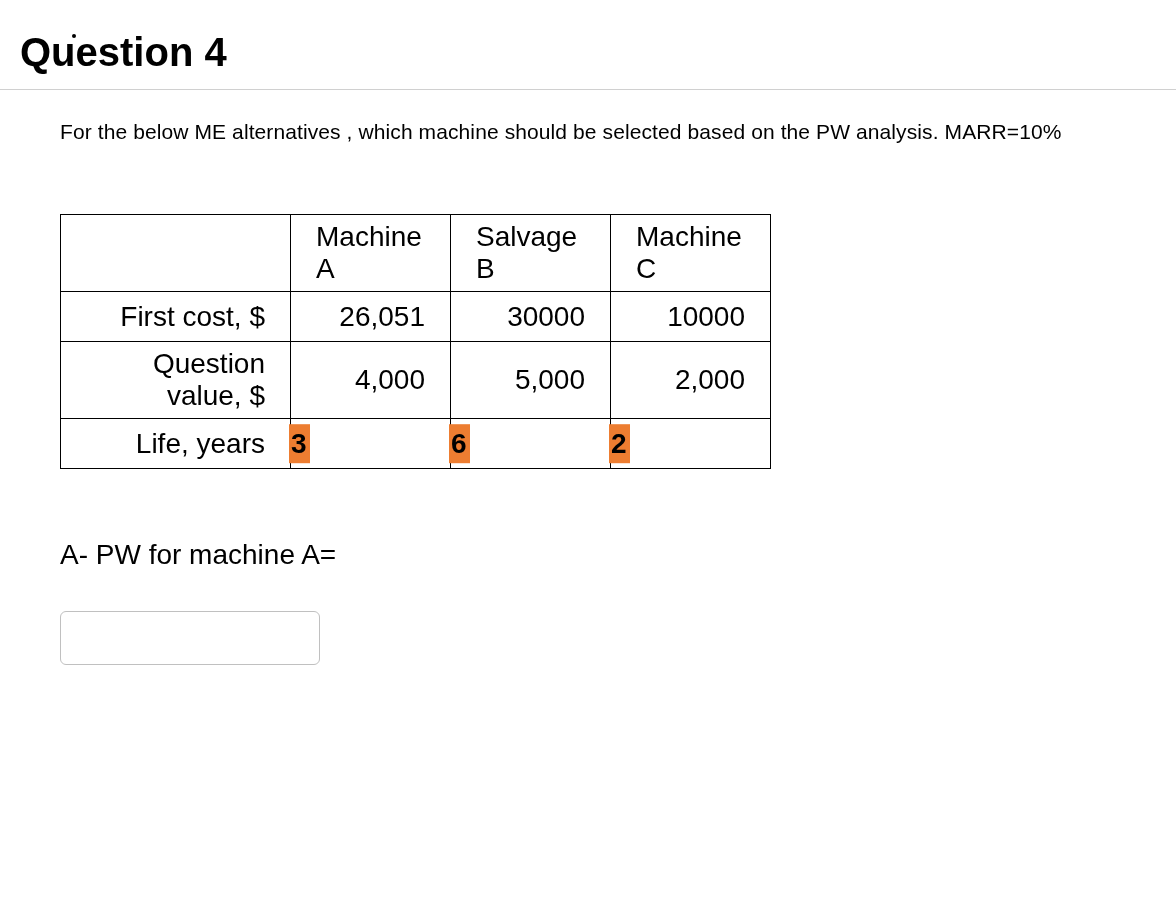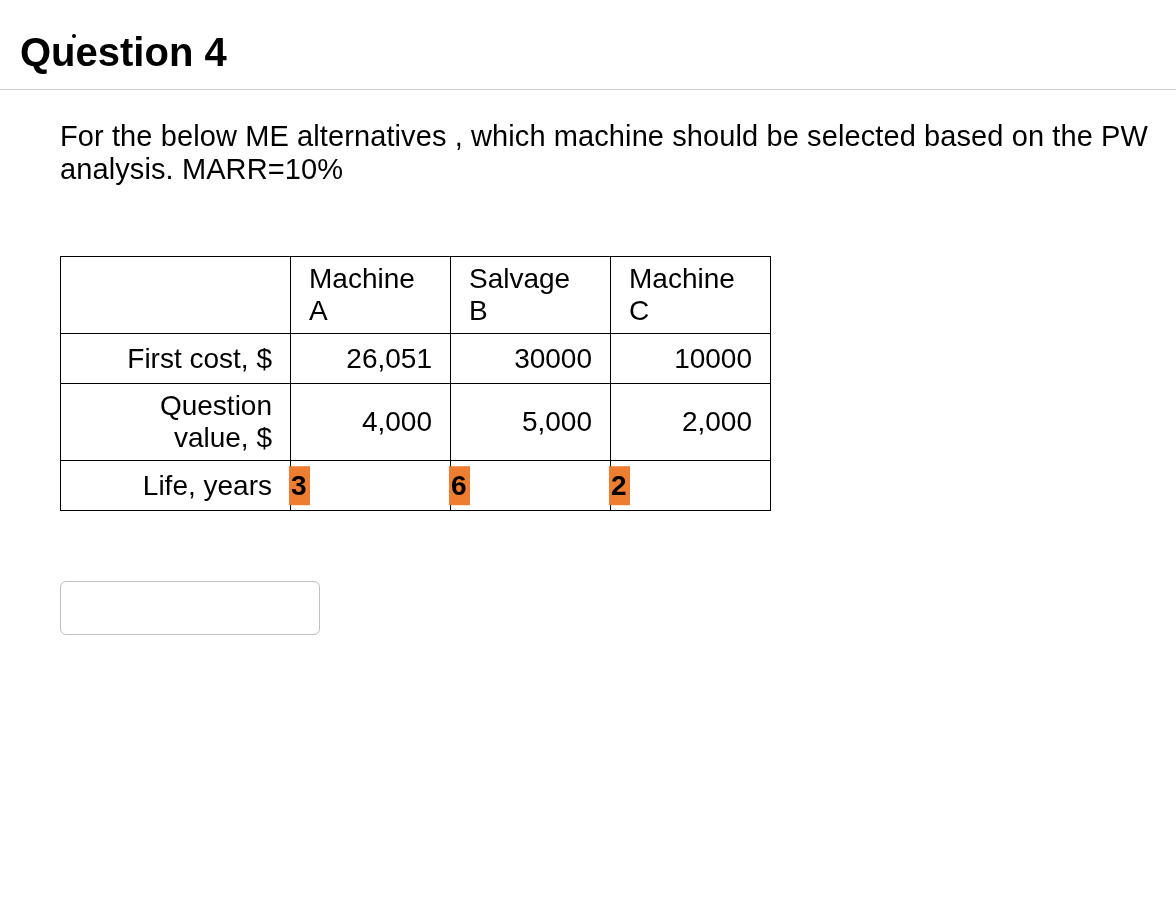--- a/index.html
+++ b/index.html
@@ -23,33 +23,33 @@
       font-size: 40px;
       font-weight: 700;
       padding: 10px 0 14px 20px;
       border-bottom: 1px solid #d0d0d0;
       position: relative;
     }
     .question-body {
       padding: 30px 0 0 60px;
     }
     .prompt-text {
-      font-size: 29px;
+      font-size: 21px;
       margin-bottom: 70px;
       letter-spacing: 0.1px;
     }
     .data-table {
       border-collapse: collapse;
       margin-bottom: 70px;
     }
     .data-table th,
     .data-table td {
       border: 1.5px solid #000;
       font-size: 28px;
-      padding: 6px 18px;
+      padding: 6px 25px;
       height: 50px;
       vertical-align: middle;
       position: relative;
     }
     .data-table .corner-cell {
       width: 230px;
       border-top: 1.5px solid #000;
       border-left: 1.5px solid #000;
     }
     .col-machine {
@@ -156,16 +156,17 @@
               <span class="highlight">6</span>
             </td>
         <td class="life-cell">
               <span class="highlight">2</span>
             </td>
       </tr>
     </tbody>
       </table>
 
     <div class="answer-section">
+      <p class="answer-sub">A- PW for machine A=</p>
       <input type="text" class="answer-input" value="" style="">
     </div>
   </div>
 </div>
 
 </body></html>

